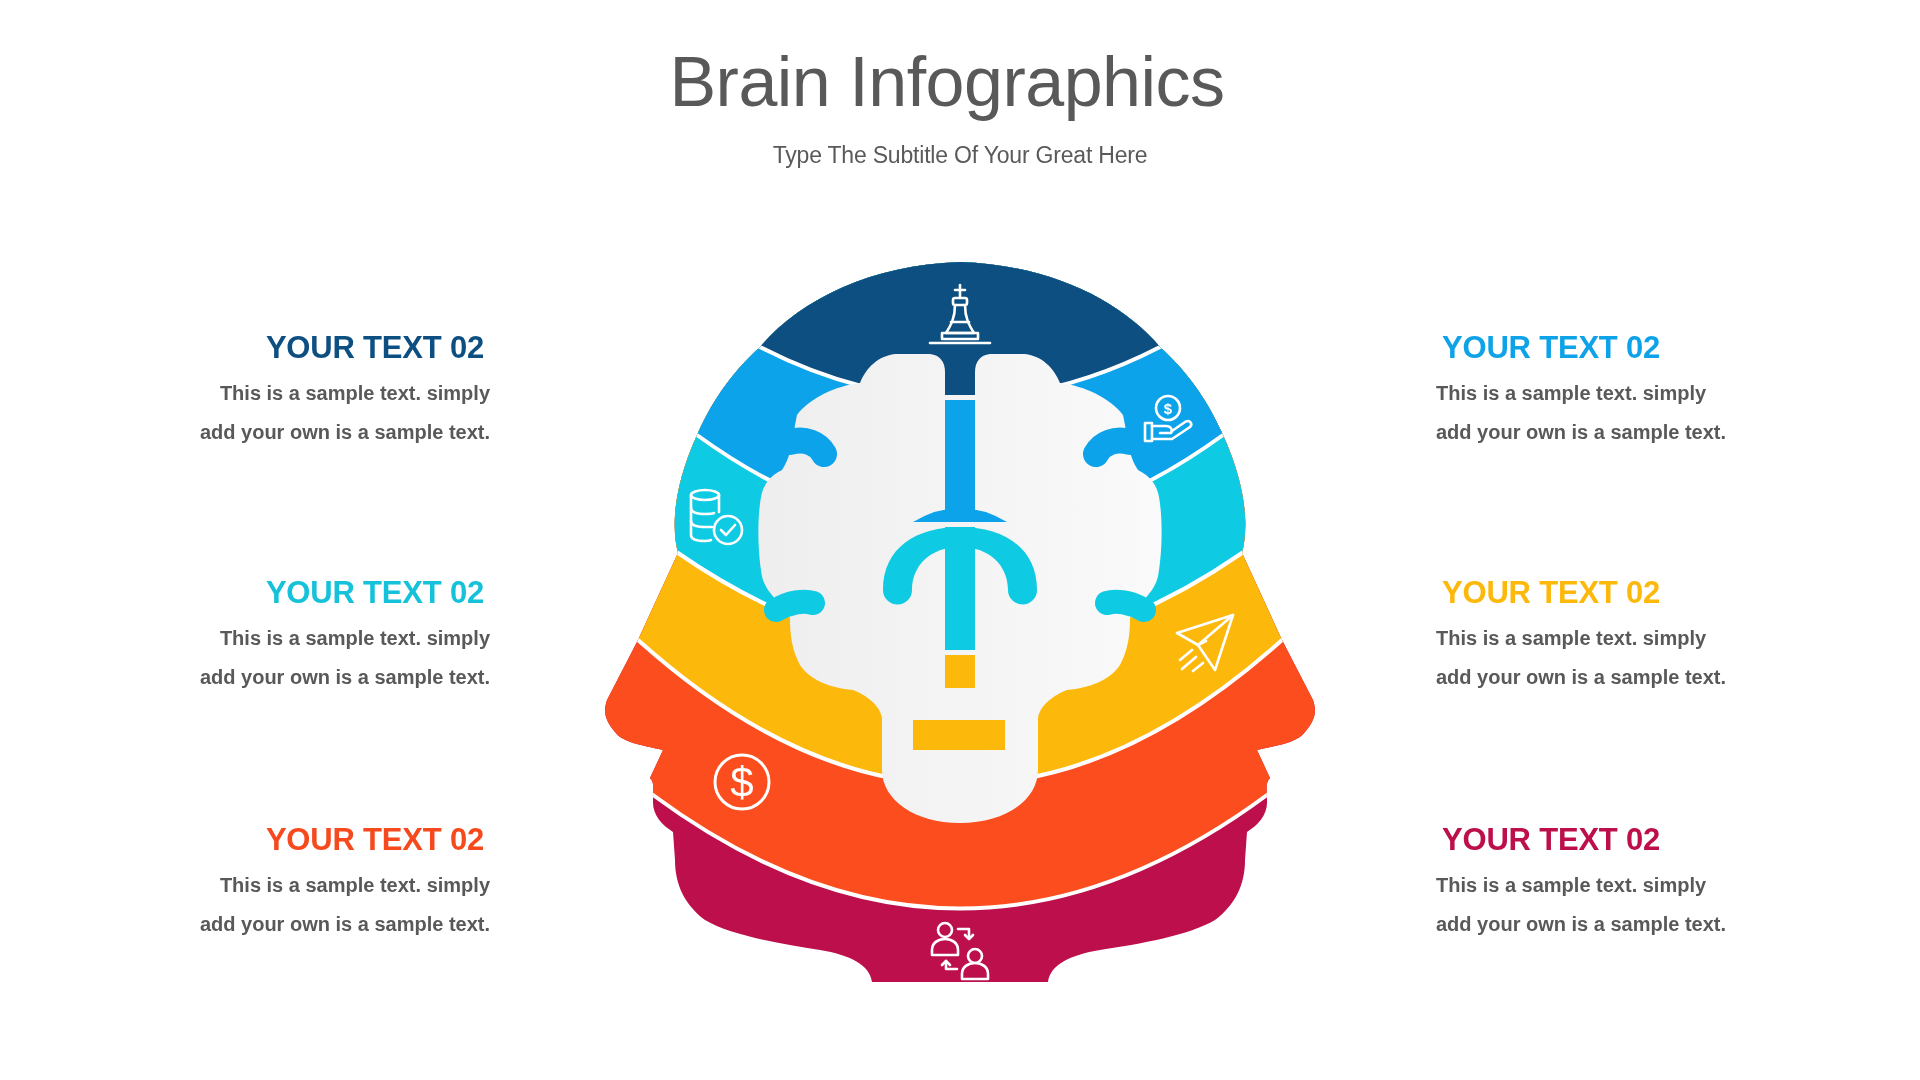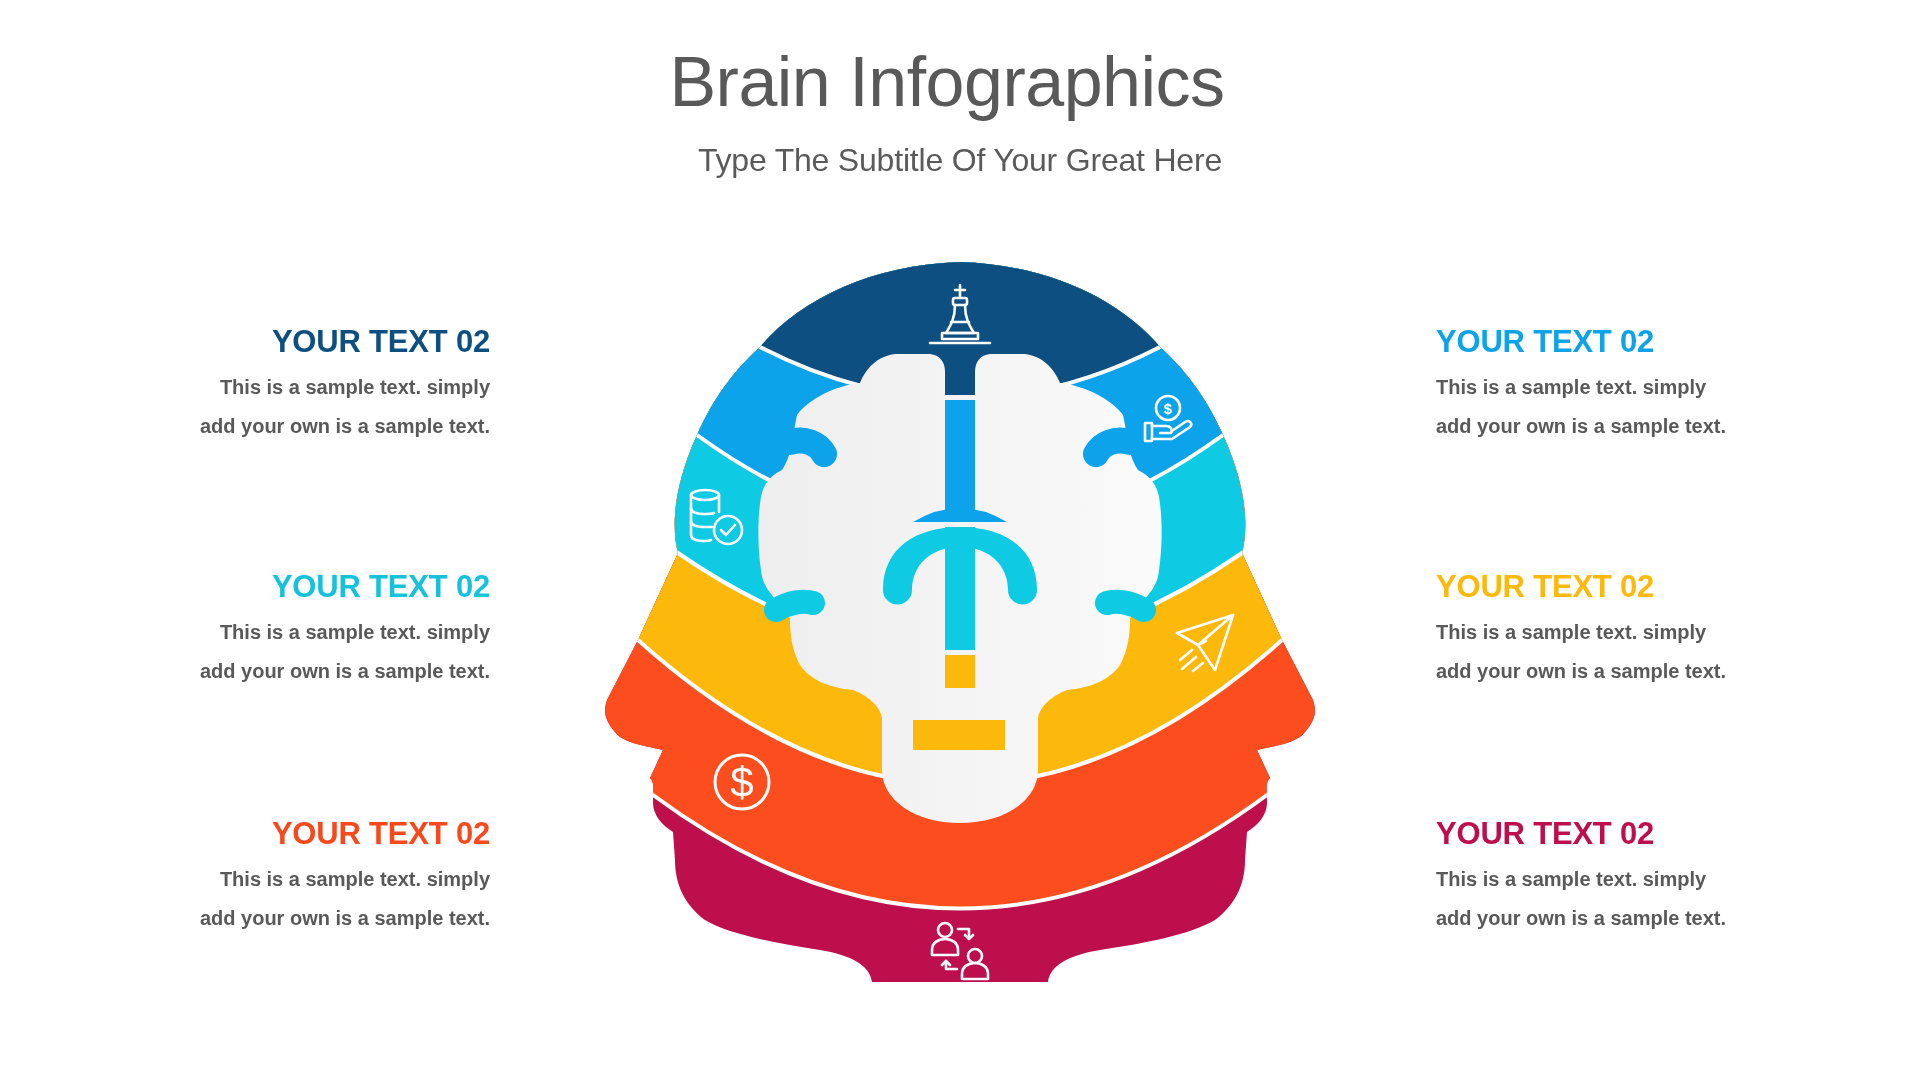--- a/index.html
+++ b/index.html
@@ -8,27 +8,27 @@
     background: #ffffff;
     font-family: "Liberation Sans", "DejaVu Sans", sans-serif;
   }
   .title {
     position: absolute; left: 0; top: 42px; width: 1894px; text-align: center;
     font-size: 70px; font-weight: normal; color: #595959; letter-spacing: -0.5px;
     line-height: normal; margin: 0;
   }
   .subtitle {
     position: absolute; left: 0; top: 142px; width: 1920px; text-align: center;
-    font-size: 32px; color: #5a5a5a; line-height: normal; margin: 0; letter-spacing: -0.2px;
+    font-size: 23px; color: #5a5a5a; line-height: normal; margin: 0; letter-spacing: -0.2px;
   }
   .block { position: absolute; width: 360px; }
   .block.left { left: 130px; text-align: right; }
   .block.right { left: 1436px; text-align: left; }
   .block .heading {
-    font-size: 31px; font-weight: bold; line-height: normal; margin: 0;
+    font-size: 31px; font-weight: bold; line-height: normal; margin: 6px;
     letter-spacing: -0.2px;
   }
   .block .body {
     font-size: 20px; line-height: 39px; color: #595959; margin: 0; margin-top: 8px; font-weight: bold;
   }
   .block .body span { display: block; white-space: nowrap; }
   svg.infographic { position: absolute; left: 0; top: 0; }
   .icon { fill: none; stroke: #ffffff; stroke-width: 2.6; stroke-linecap: round; stroke-linejoin: round; }
 </style>
 </head>

